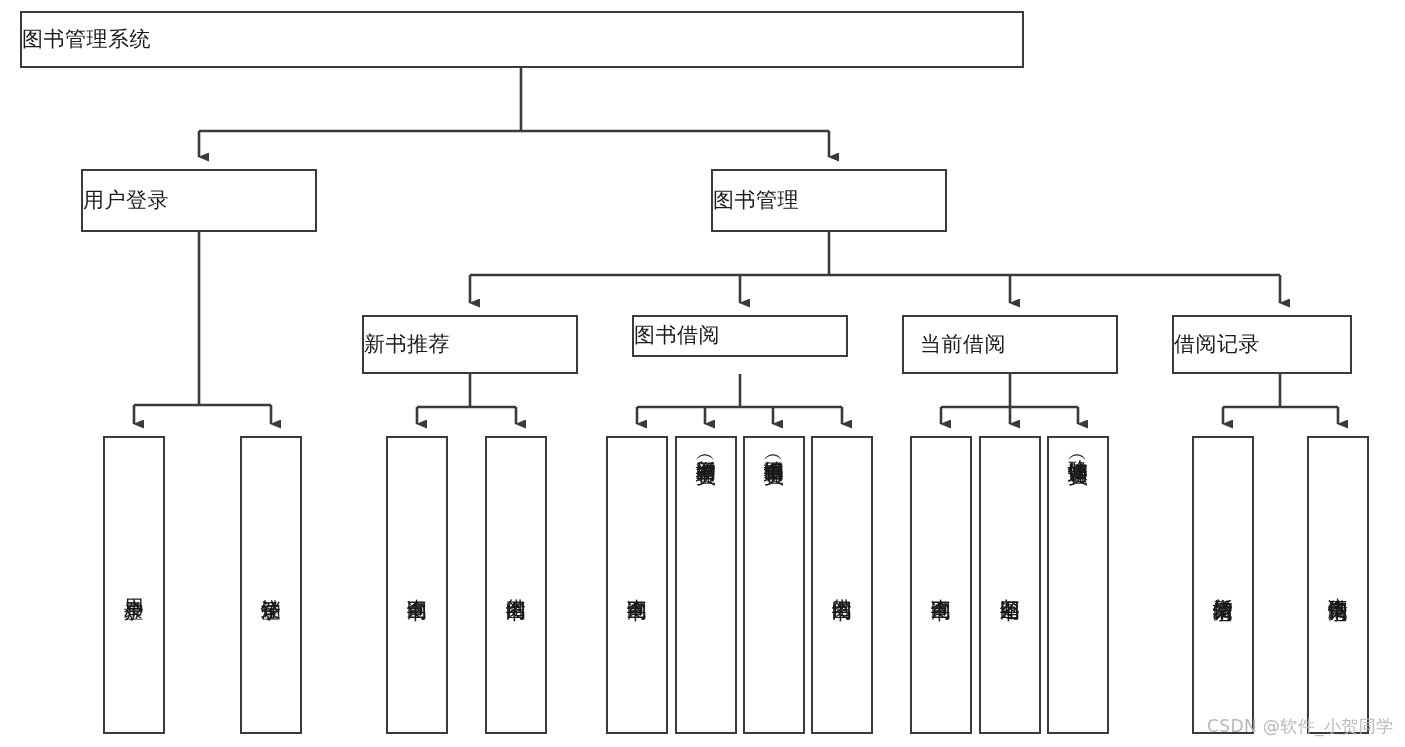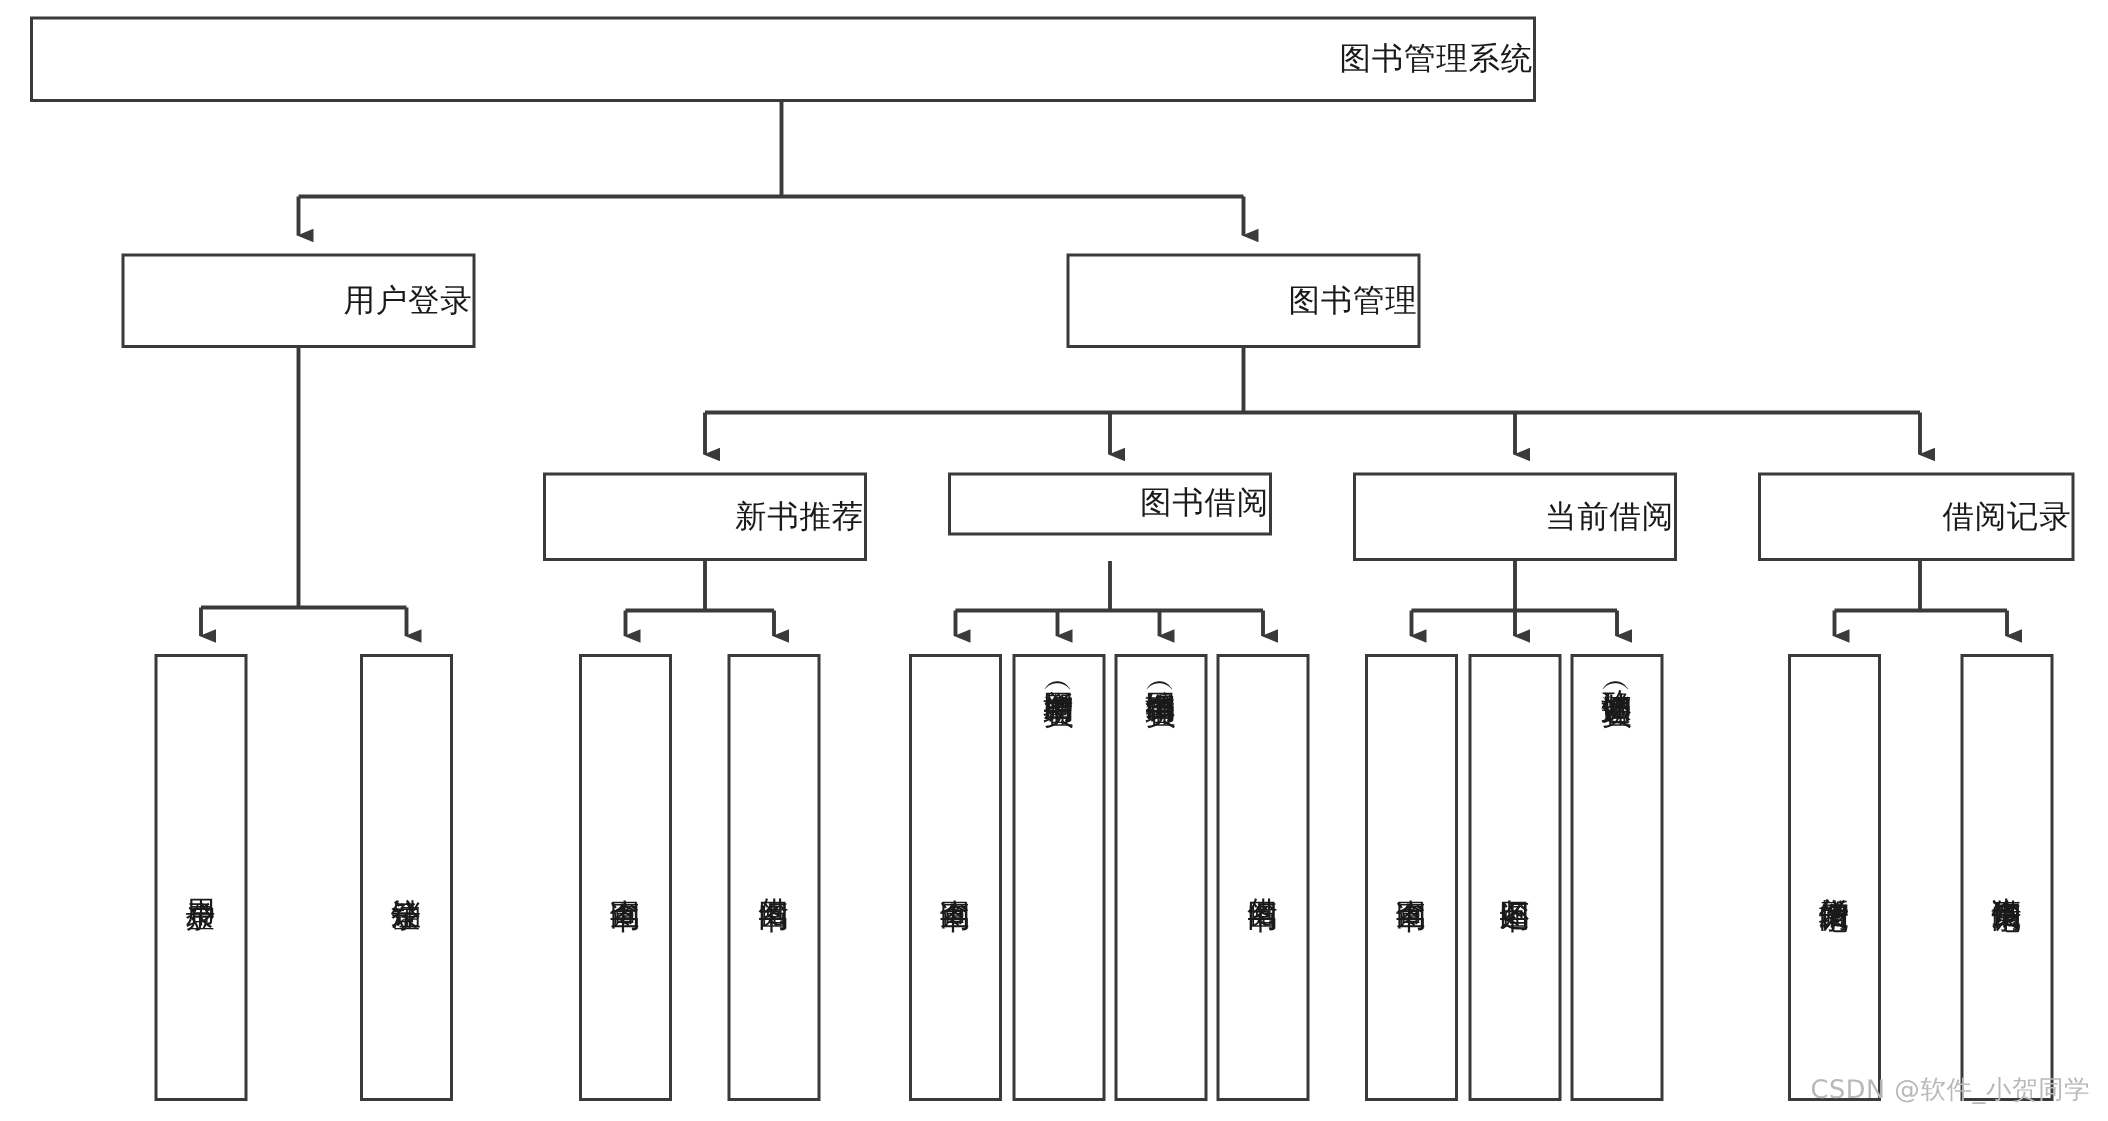--- a/index.html
+++ b/index.html
@@ -24,21 +24,21 @@
     width: 1405px;
     height: 747px;
   }
   .node {
     position: absolute;
     box-sizing: border-box;
     background: #ffffff;
     border: 2px solid #3a3a3a;
     display: flex;
     align-items: center;
-    justify-content: flex-end;
+    justify-content: flex-start;
     color: #1a1a1a;
   }
   .node.horizontal .node-label {
     writing-mode: horizontal-tb;
     font-size: 21px;
     line-height: 1.1;
     letter-spacing: 0.5px;
     white-space: nowrap;
   }
   .node.vertical {
@@ -135,21 +135,21 @@
 
   <div class="node horizontal" style="left:711px; top:169px; width:236px; height:63px;">
     <span class="node-label">图书管理</span>
   </div>
   <div class="node horizontal" style="left:632px; top:315px; width:216px; height:42px;">
     <span class="node-label">图书借阅</span>
   </div>
   <div class="node horizontal" style="left:902px; top:315px; width:216px; height:59px;padding-left:16px;">
     <span class="node-label">当前借阅</span>
   </div>
-  <div class="node horizontal" style="left:1172px; top:315px; width:211px; height:59px;padding-left:39px;">
+  <div class="node horizontal" style="left:1172px; top:315px; width:180px; height:59px;">
     <span class="node-label">借阅记录</span>
   </div>
 
   <div class="node vertical centered" style="left:103px; top:436px; width:62px; height:298px;">
     <span class="node-label">用户登录</span>
   </div>
   <div class="node vertical centered" style="left:240px; top:436px; width:62px; height:298px;">
     <span class="node-label">注销登录</span>
   </div>
 

